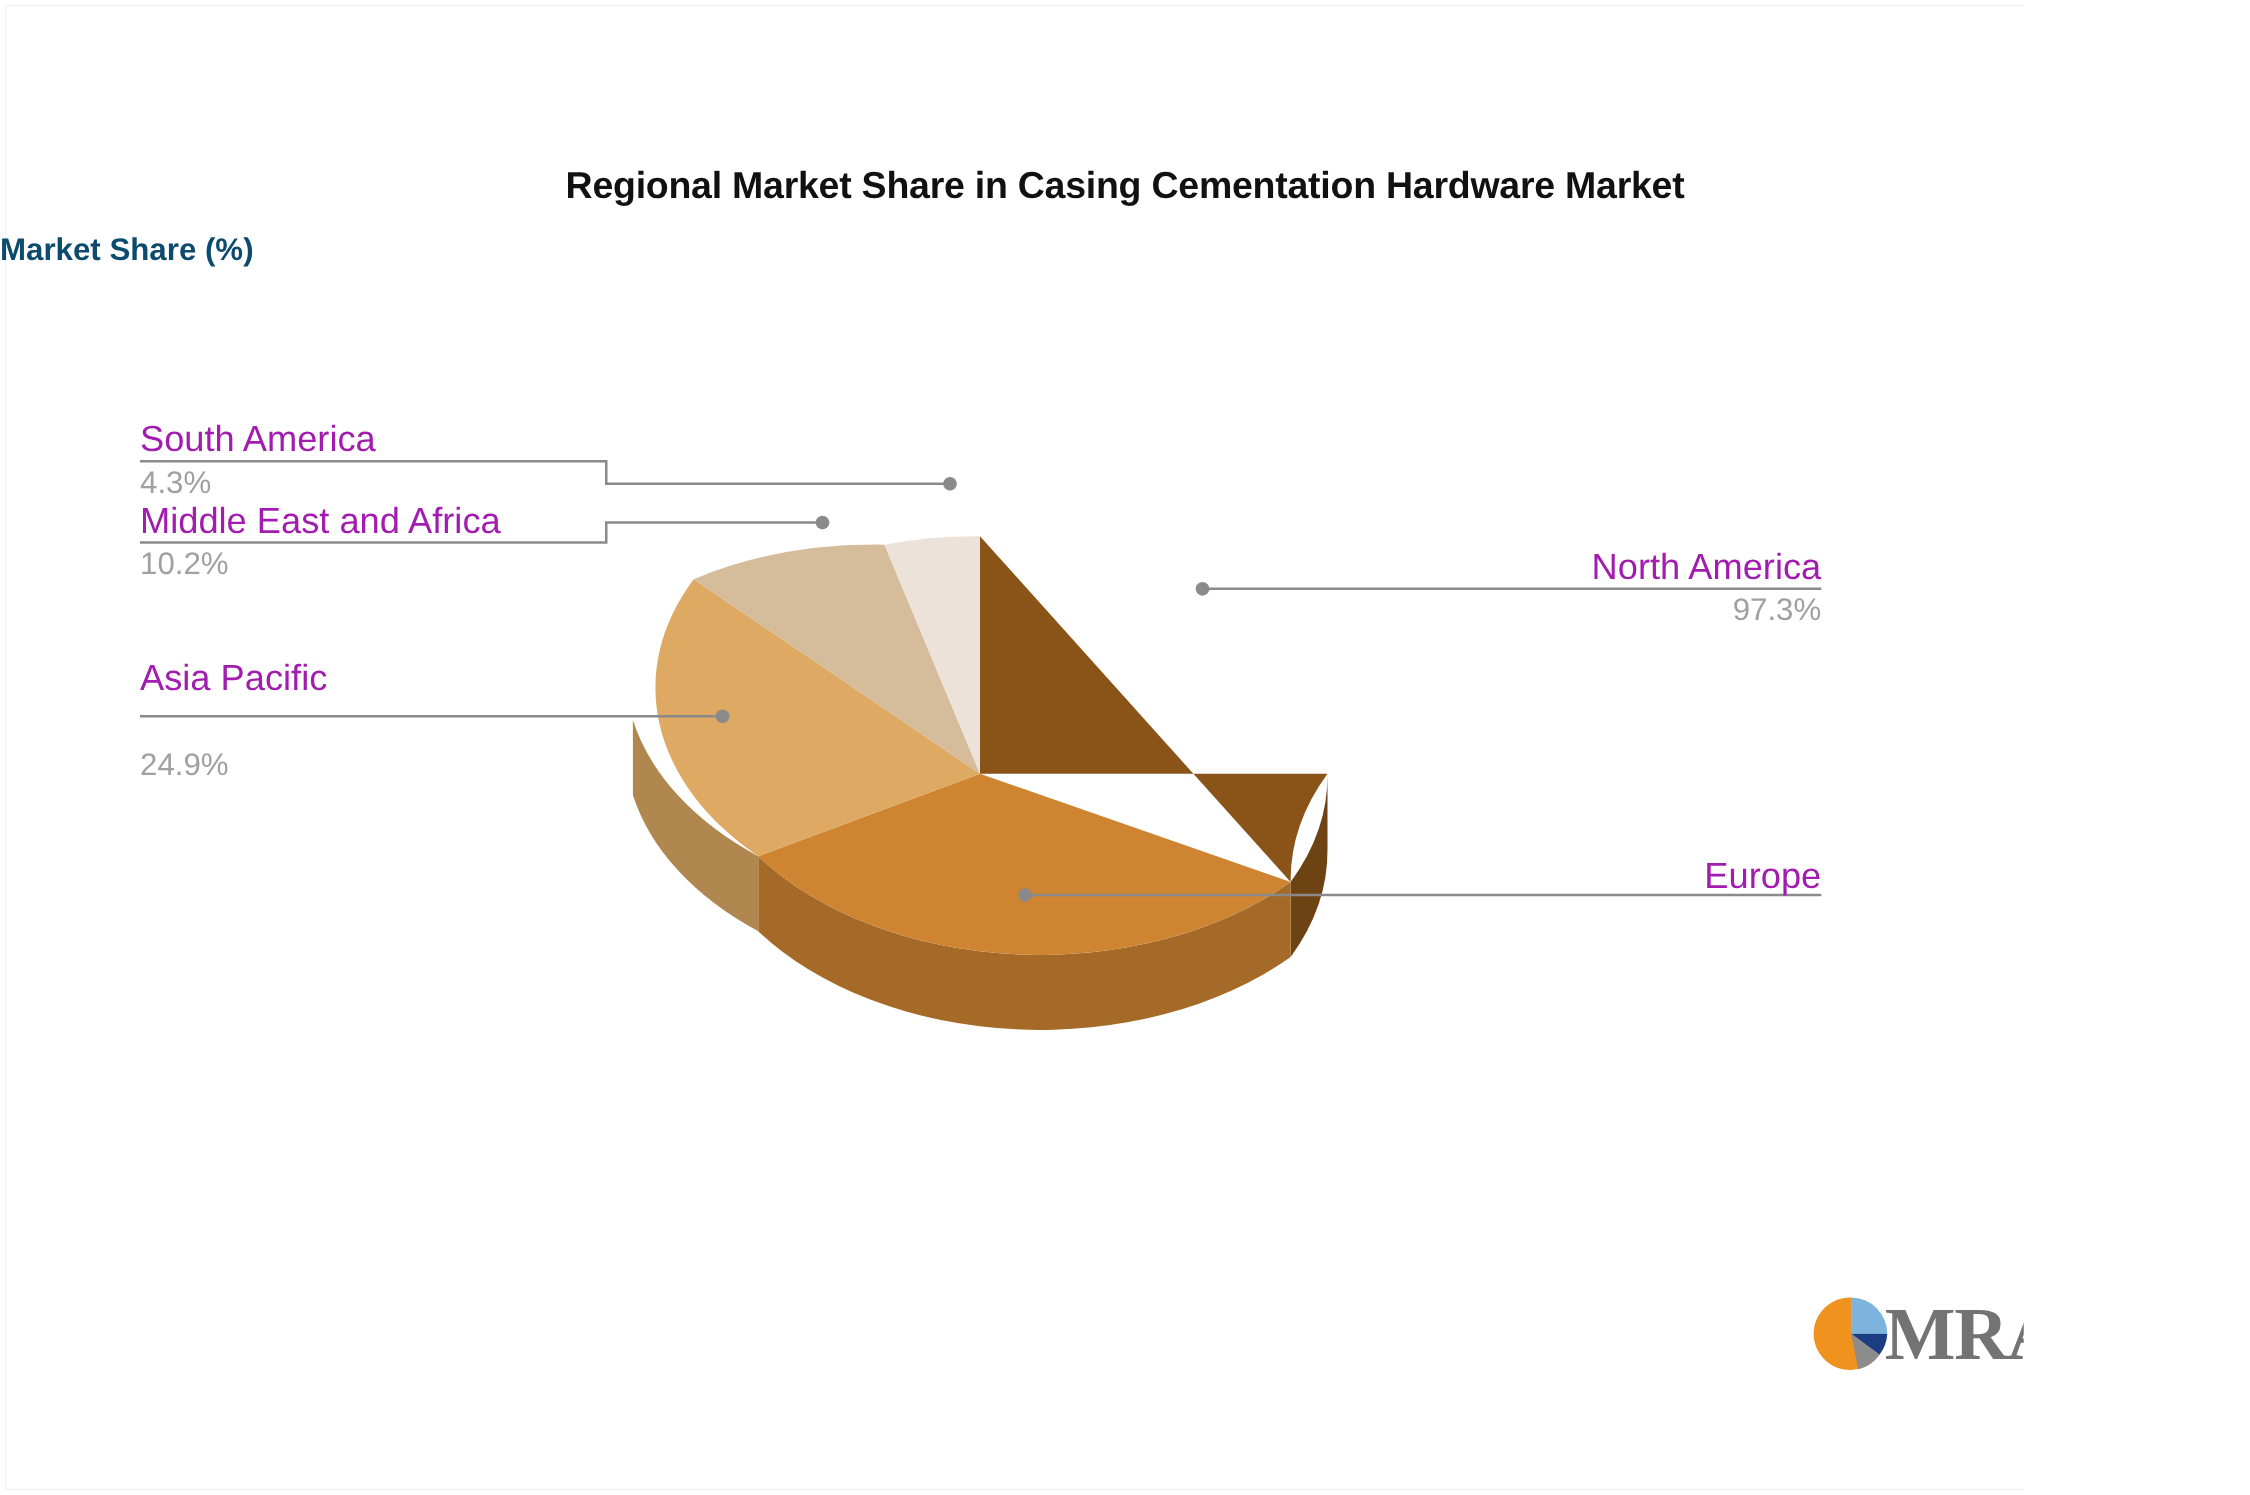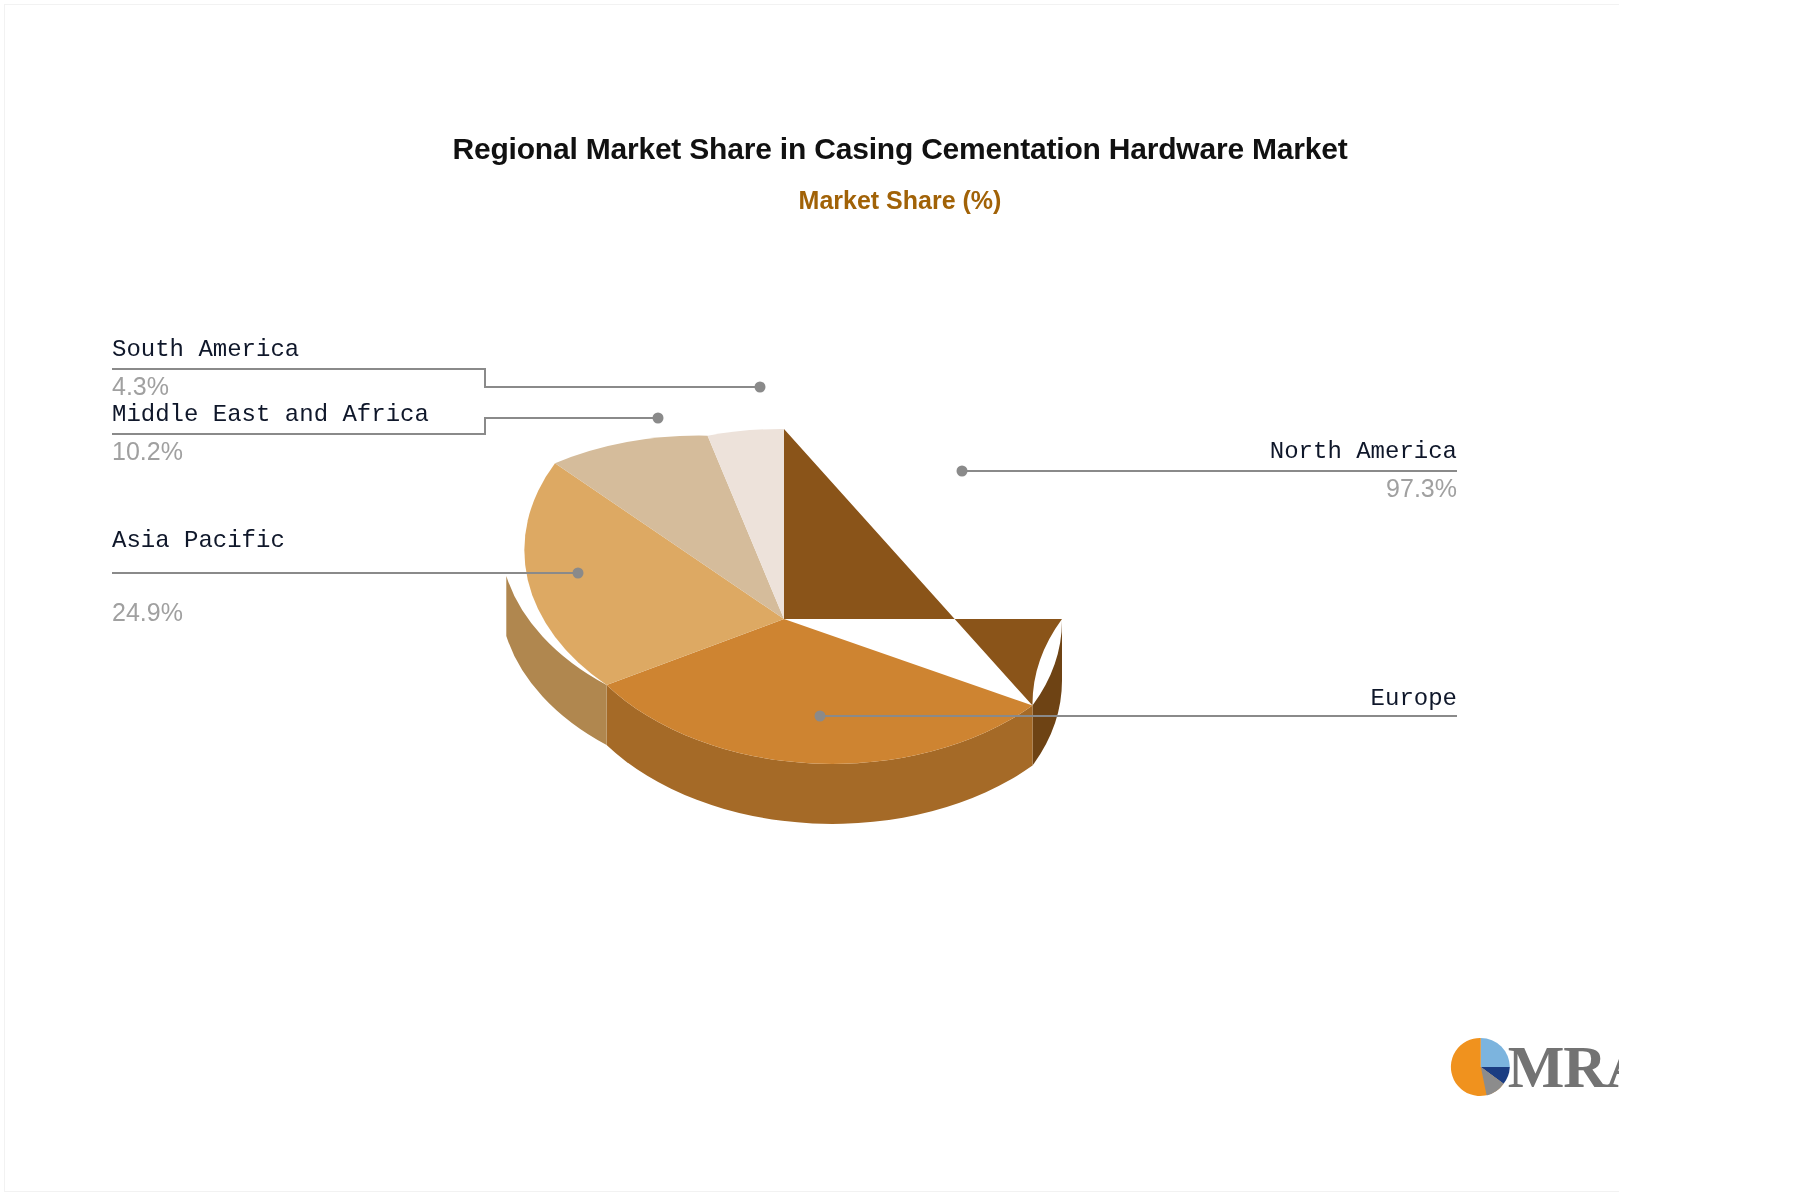--- a/index.html
+++ b/index.html
@@ -36,36 +36,34 @@
     font-size: 30px;
     font-weight: bold;
     color: #111111;
     letter-spacing: -0.2px;
   }
   .chart-subtitle {
     position: absolute;
     left: 0;
     top: 186px;
     width: 1800px;
-    text-align: center;
     font-size: 25px;
     font-weight: bold;
-    color: #a16207;
+    color: #0c4a6e;
   }
   svg.pie-svg {
     position: absolute;
     left: 0;
     top: 0;
   }
   .lbl {
     position: absolute;
-    font-size: 24px;
-    color: #0f172a;
+    font-size: 29px;
+    color: #a21caf;
     white-space: nowrap;
-    font-family: Liberation Mono, monospace;
   }
   .val {
     position: absolute;
     font-size: 25px;
     color: #a0a0a0;
     white-space: nowrap;
   }
   .lbl-left { text-align: left; }
   .lbl-right { text-align: right; }
 

